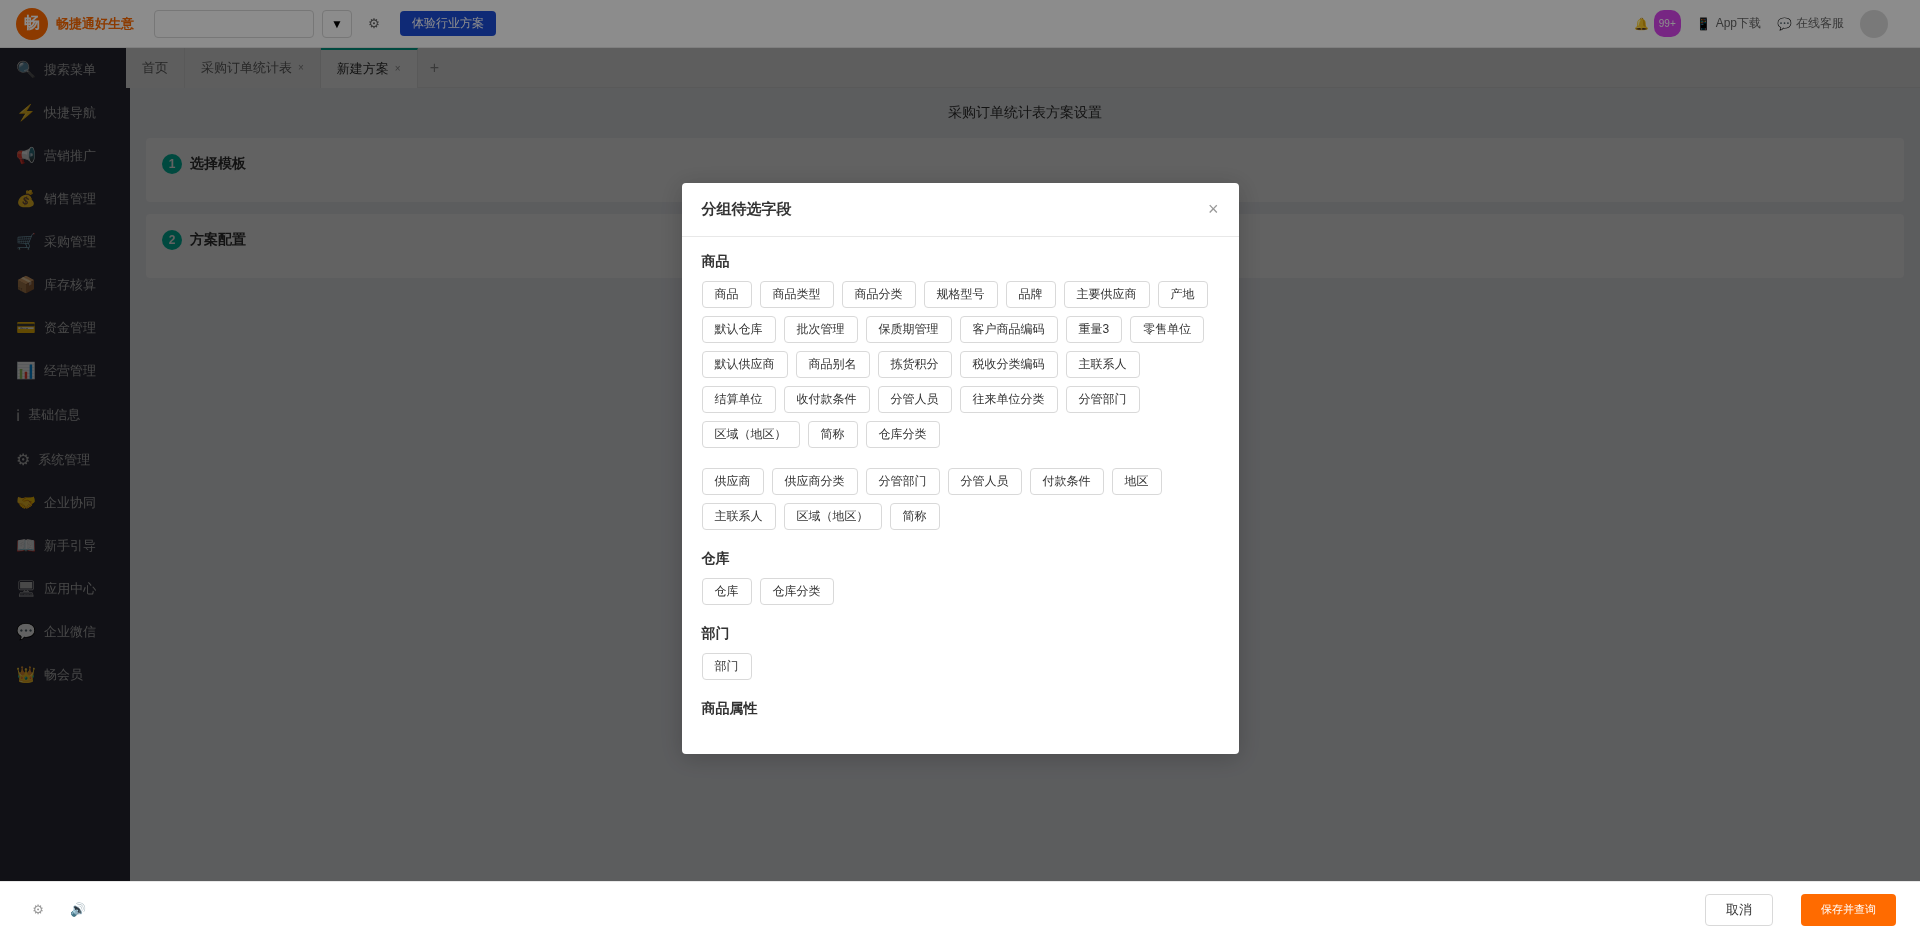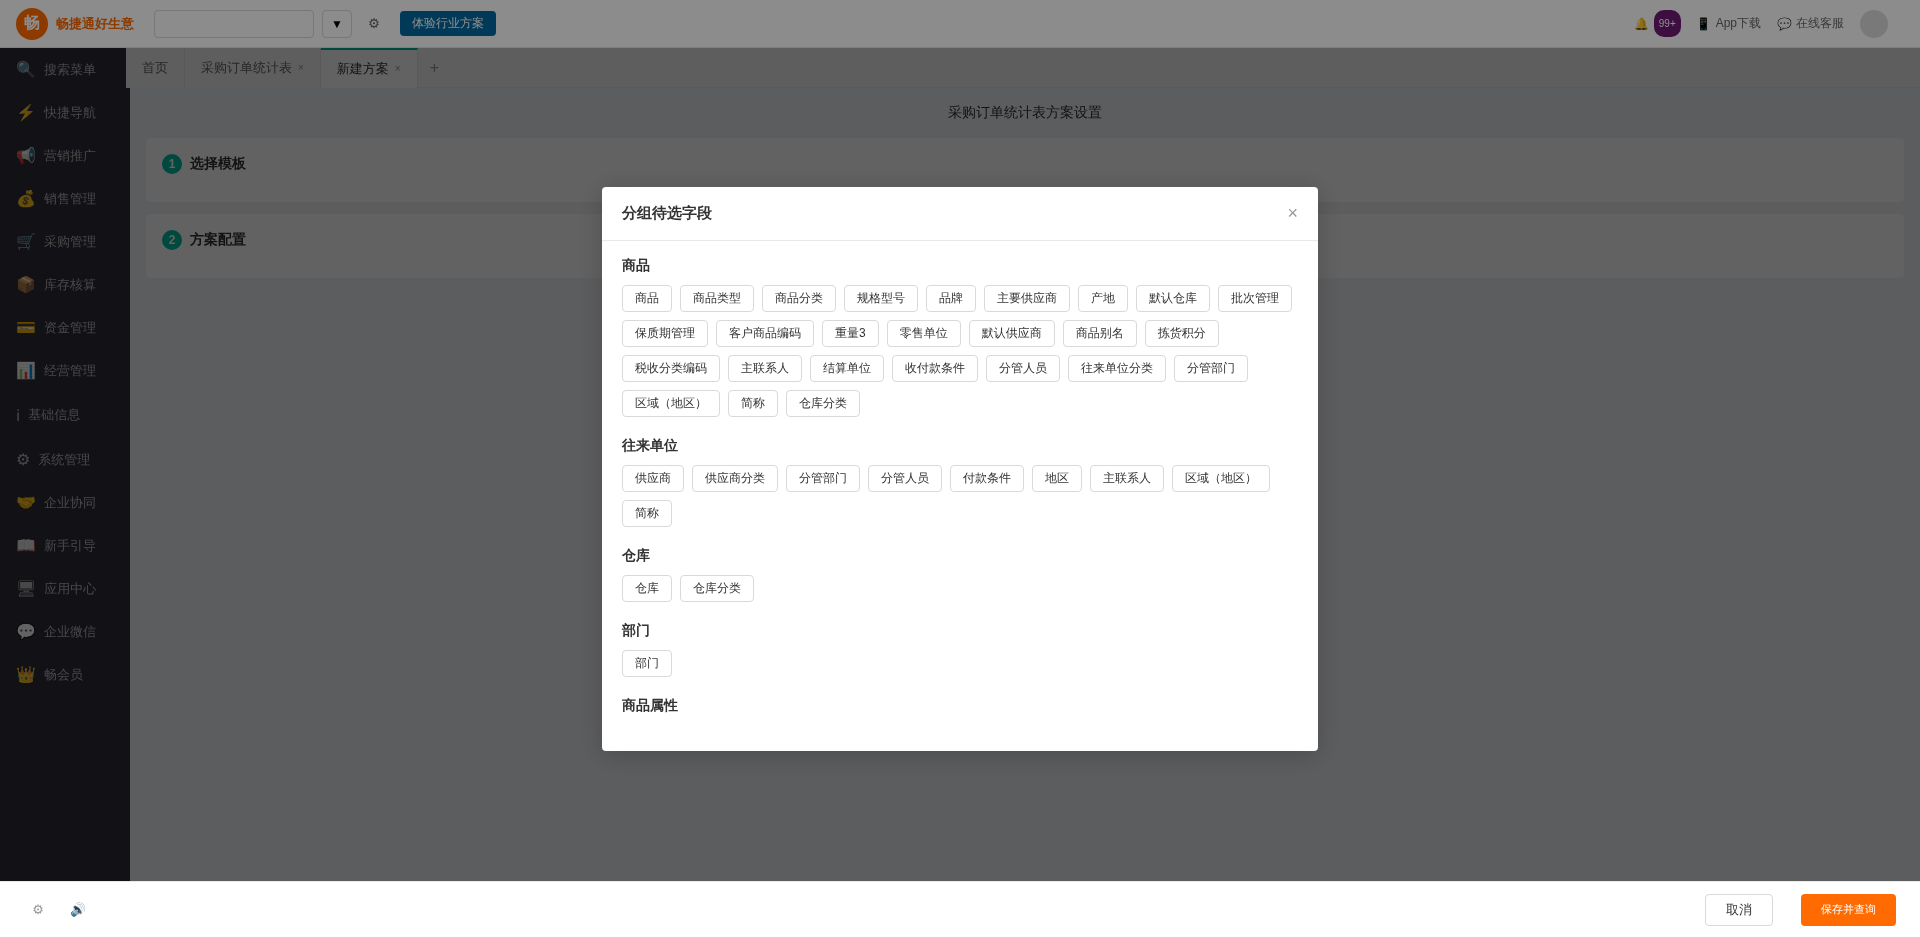--- a/index.html
+++ b/index.html
@@ -39,32 +39,32 @@
     }
     .header-search .dropdown-btn {
       height: 28px; padding: 0 8px; border: 1px solid #d9d9d9; border-radius: 4px;
       background: #fff; cursor: pointer; font-size: 12px; display: flex; align-items: center; gap: 4px;
     }
     .settings-btn {
       width: 28px; height: 28px; border: none; background: none; cursor: pointer;
       display: flex; align-items: center; justify-content: center; color: #666;
     }
     .experience-btn {
-      background: #0369a1; color: white; border: none; border-radius: 4px;
+      background: #1d4ed8; color: white; border: none; border-radius: 4px;
       padding: 4px 12px; cursor: pointer; font-size: 12px; margin-left: 4px;
     }
     .header-right {
       margin-left: auto;
       display: flex; align-items: center; gap: 16px;
     }
     .header-right .item {
       display: flex; align-items: center; gap: 4px; font-size: 12px; color: #666; cursor: pointer;
     }
     .badge {
-      background: #701a75; color: white; border-radius: 10px;
+      background: #d946ef; color: white; border-radius: 10px;
       padding: 8px 5px; font-size: 10px;
     }
     .avatar {
       width: 28px; height: 28px; border-radius: 50%; background: #ddd;
     }
 
     
     .tab-bar {
       height: 40px;
       background: #f5f5f5;
@@ -137,21 +137,21 @@
       position: fixed; top: 0; left: 0; right: 0; bottom: 0;
       background: rgba(0,0,0,0.45);
       z-index: 200;
       display: flex; align-items: center; justify-content: center;
     }
 
     
     .modal {
       background: #fff;
       border-radius: 4px;
-      width: 716px;
+      width: 557px;
       max-height: 600px;
       display: flex; flex-direction: column;
       box-shadow: 0 4px 24px rgba(0,0,0,0.2);
     }
     .modal-header {
       padding: 16px 20px;
       border-bottom: 1px solid #e8e8e8;
       display: flex; align-items: center; justify-content: space-between;
       flex-shrink: 0;
     }
@@ -370,21 +370,20 @@
           <span class="field-tag">分管人员</span>
           <span class="field-tag">往来单位分类</span>
           <span class="field-tag">分管部门</span>
           <span class="field-tag">区域（地区）</span>
           <span class="field-tag">简称</span>
           <span class="field-tag">仓库分类</span>
         </div>
       </div>
 
       <div class="field-section">
-        <div class="field-section-title">往来单位</div>
         <div class="field-tags">
           <span class="field-tag">供应商</span>
           <span class="field-tag">供应商分类</span>
           <span class="field-tag">分管部门</span>
           <span class="field-tag">分管人员</span>
           <span class="field-tag">付款条件</span>
           <span class="field-tag">地区</span>
           <span class="field-tag">主联系人</span>
           <span class="field-tag">区域（地区）</span>
           <span class="field-tag">简称</span>

